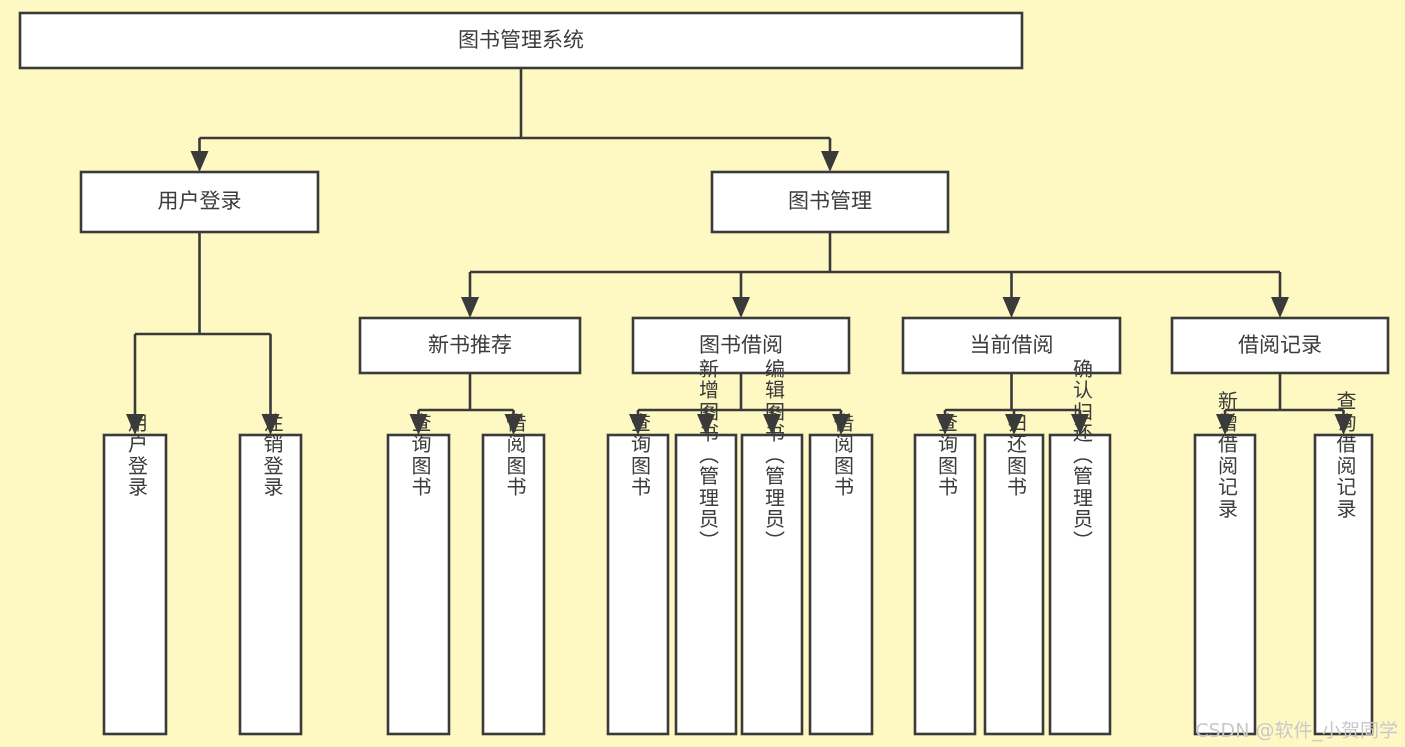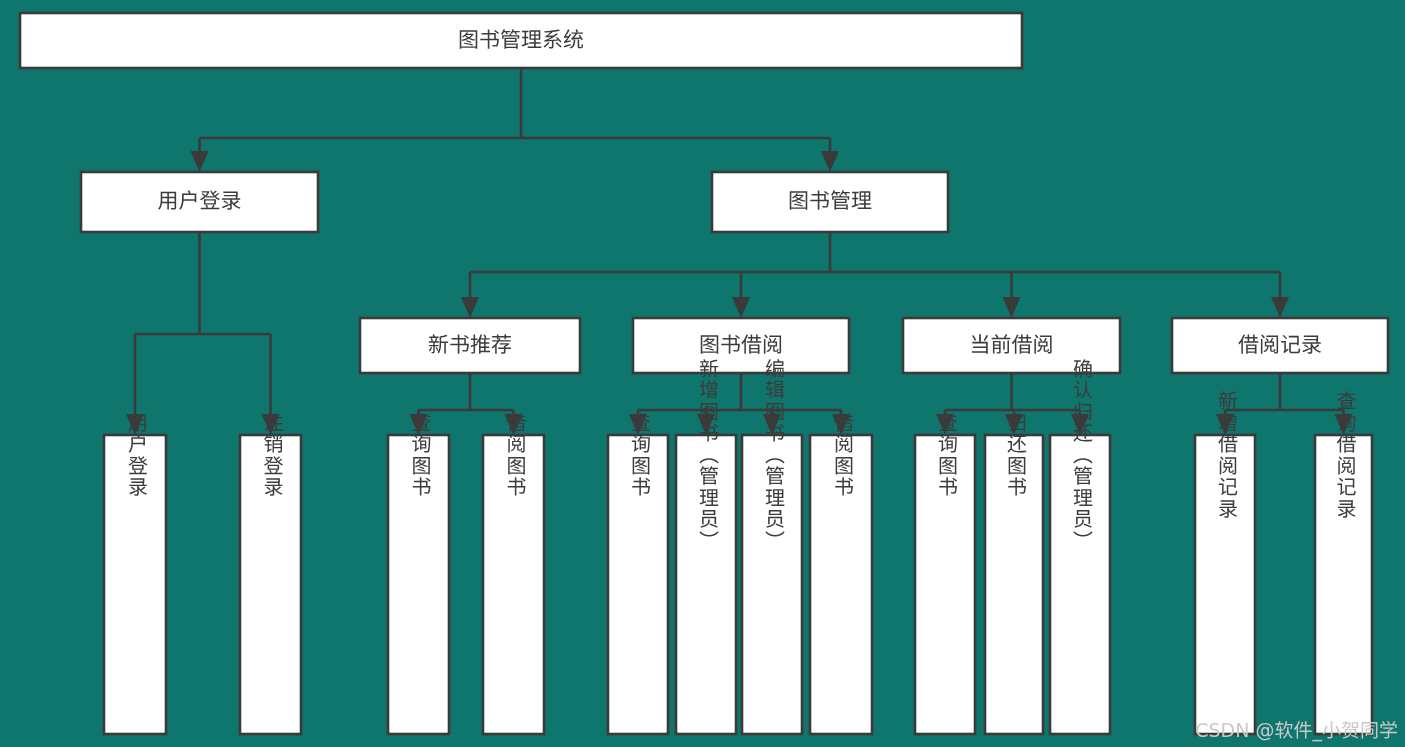--- a/index.html
+++ b/index.html
@@ -11,21 +11,21 @@
   body {
     width: 1405px;
     height: 747px;
     font-family: "DejaVu Sans", "Liberation Sans", sans-serif;
     overflow: hidden;
   }
   #diagram-root {
     position: relative;
     width: 1405px;
     height: 747px;
-    background: #0f766e;
+    background: #fef9c3;
   }
   svg.diagram-canvas {
     display: block;
     width: 1405px;
     height: 747px;
   }
   .node-box {
     fill: #ffffff;
     stroke: #3a3a3a;
     stroke-width: 2.6;

